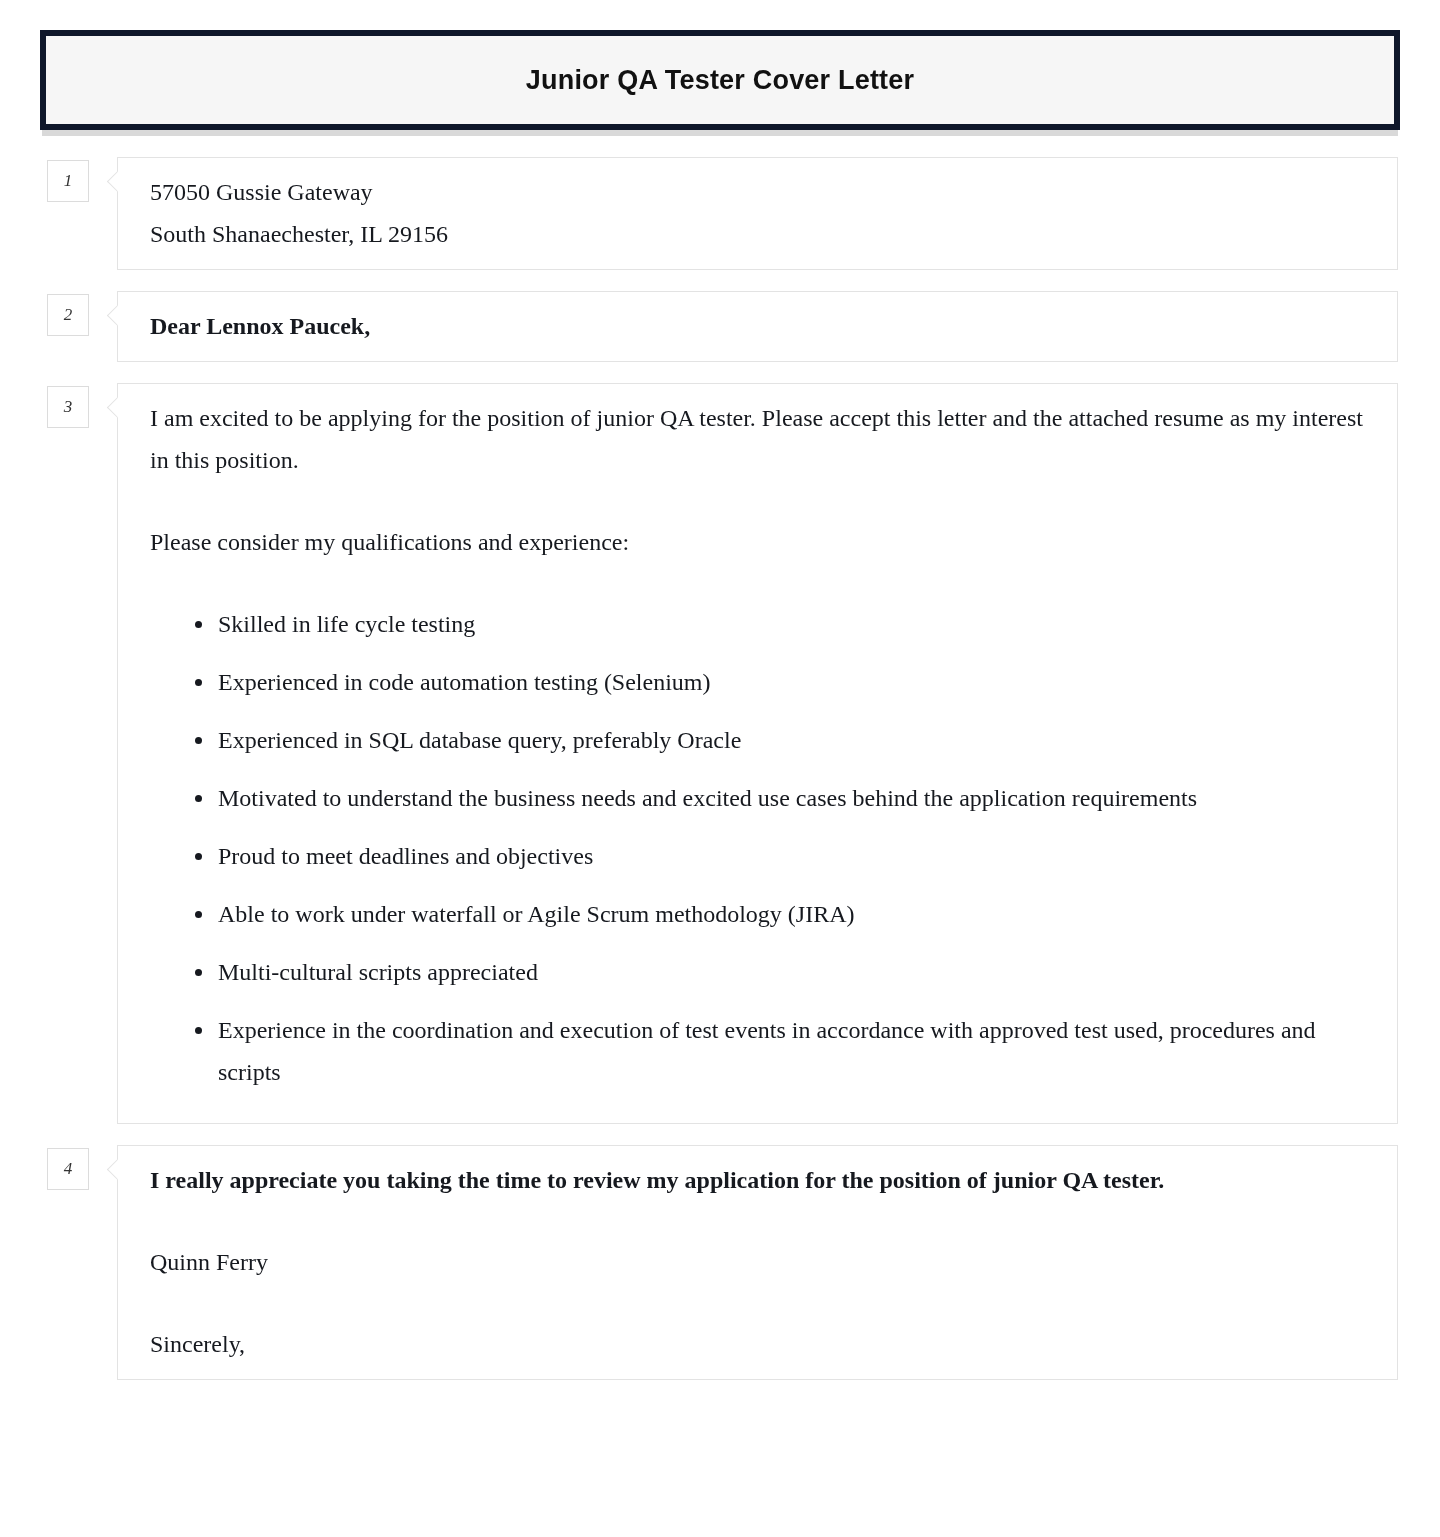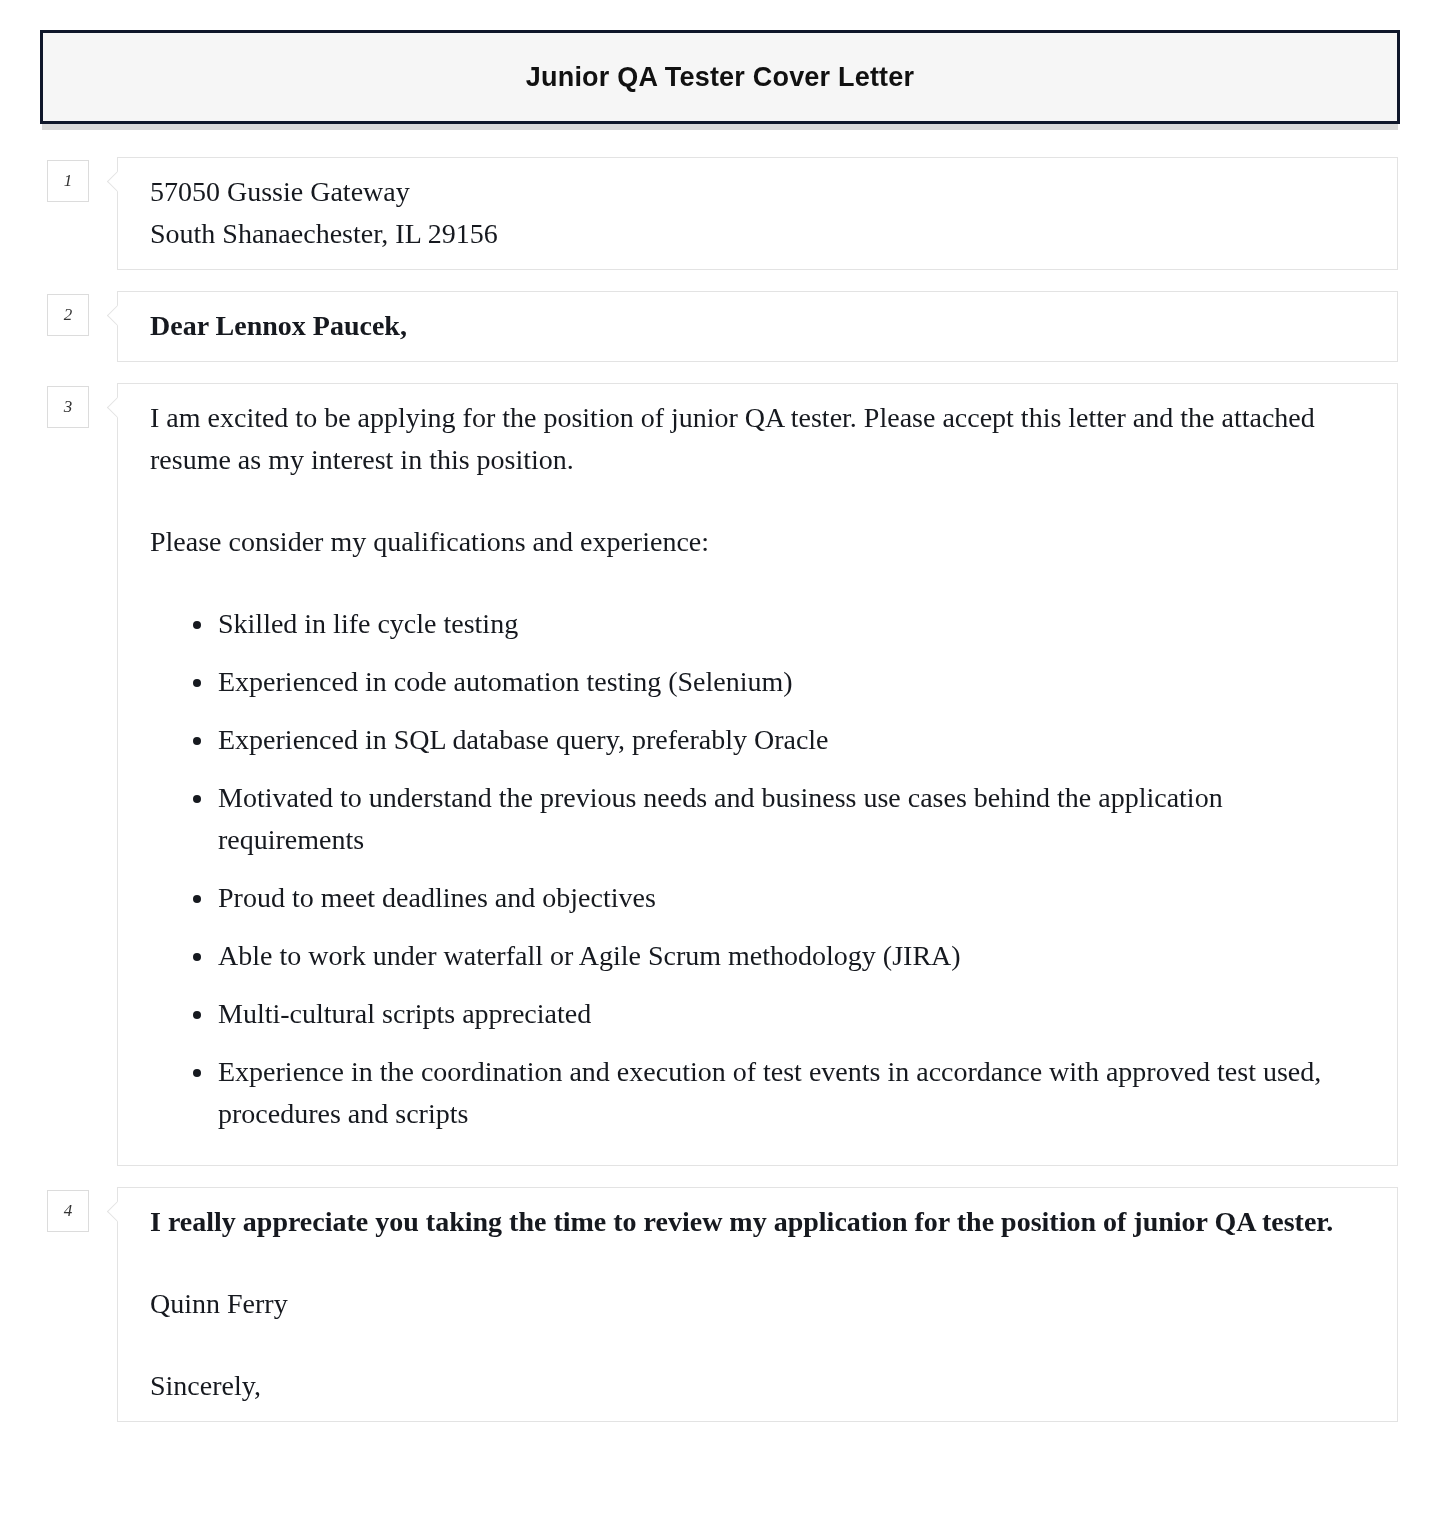--- a/index.html
+++ b/index.html
@@ -19,21 +19,21 @@
     overflow: hidden;
     background: #ffffff;
   }
   .header {
     position: absolute;
     left: 40px;
     right: 40px;
     top: 30px;
     height: 88px;
     background: #f6f6f6;
-    border: 3px solid #0f172a;
+    border: 6px solid #0f172a;
     box-shadow: 0 8px 0 -2px #d9d9d9;
     display: flex;
     align-items: center;
     justify-content: center;
   }
   .header h1 {
     margin: 0;
     font-family: "Liberation Sans", "DejaVu Sans", sans-serif;
     font-size: 27px;
     font-weight: 700;
@@ -64,21 +64,21 @@
     justify-content: center;
     font-style: italic;
     font-size: 17px;
     color: #333333;
   }
   .content {
     position: relative;
     background: #ffffff;
     border: 1px solid #e3e3e3;
     padding: 13px 32px 14px 32px;
-    font-size: 28px;
+    font-size: 24px;
     line-height: 42px;
     color: #16191f;
   }
   .content .pointer {
     position: absolute;
     left: -8px;
     top: 16px;
     width: 14px;
     height: 14px;
     background: #ffffff;
@@ -142,21 +142,21 @@
         <span>3</span>
       </div>
       <div class="content">
         <div class="pointer"></div>
         <p>I am excited to be applying for the position of junior QA tester. Please accept this letter and the attached resume as my interest in this position.</p>
         <p class="para">Please consider my qualifications and experience:</p>
         <ul class="bullets">
           <li>Skilled in life cycle testing</li>
           <li>Experienced in code automation testing (Selenium)</li>
           <li>Experienced in SQL database query, preferably Oracle</li>
-          <li>Motivated to understand the previous needs and business use cases behind the application requirements</li>
+          <li>Motivated to understand the business needs and excited use cases behind the application requirements</li>
           <li>Proud to meet deadlines and objectives</li>
           <li>Able to work under waterfall or Agile Scrum methodology (JIRA)</li>
           <li>Multi-cultural scripts appreciated</li>
           <li>Experience in the coordination and execution of test events in accordance with approved test used, procedures and scripts</li>
         </ul>
       </div>
     </section>
 
     <section class="section">
       <div class="num-tab">

